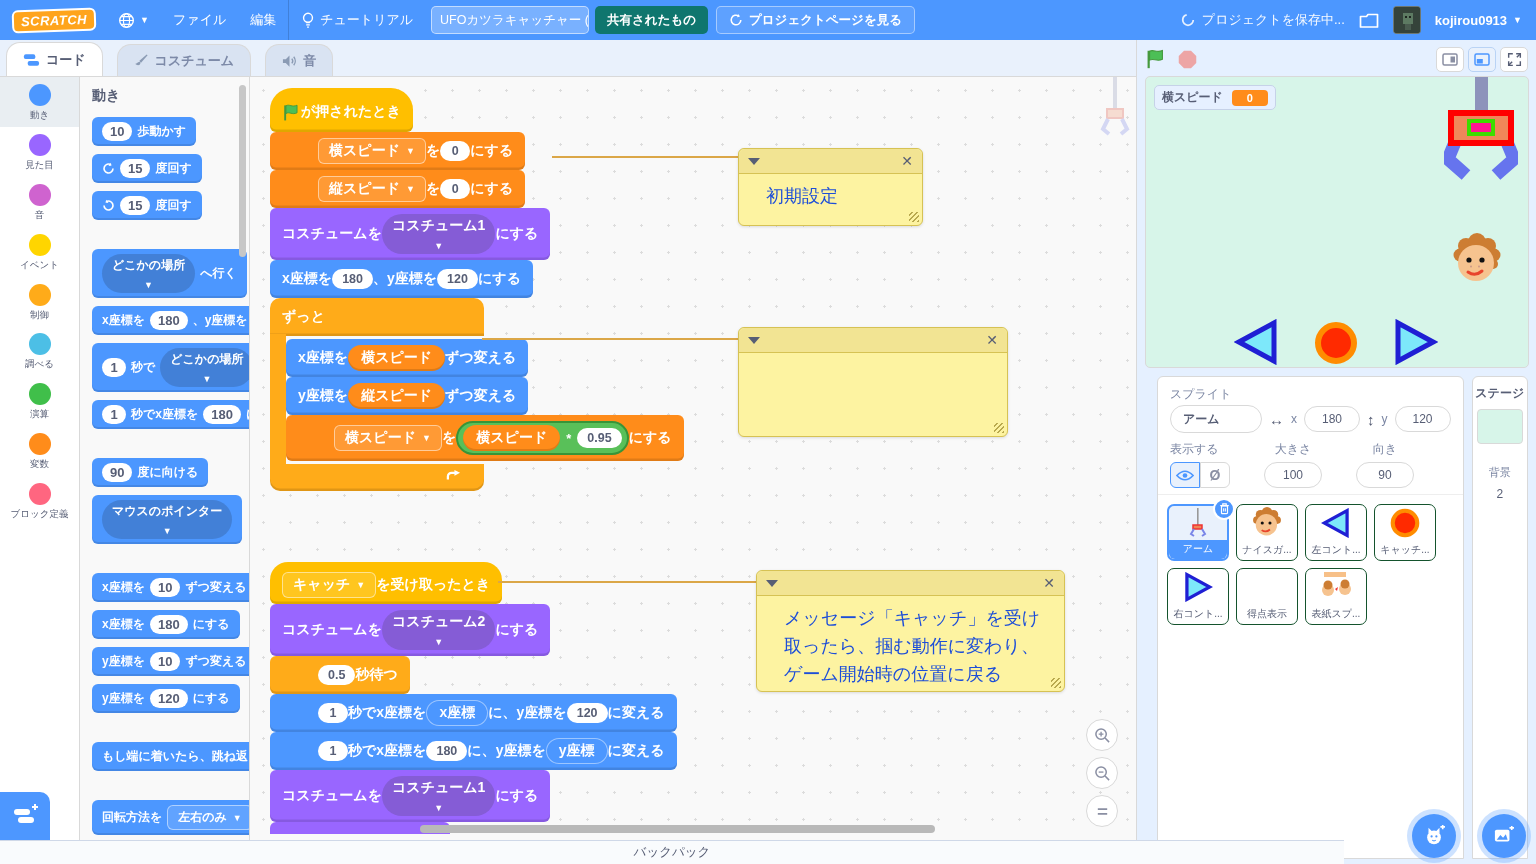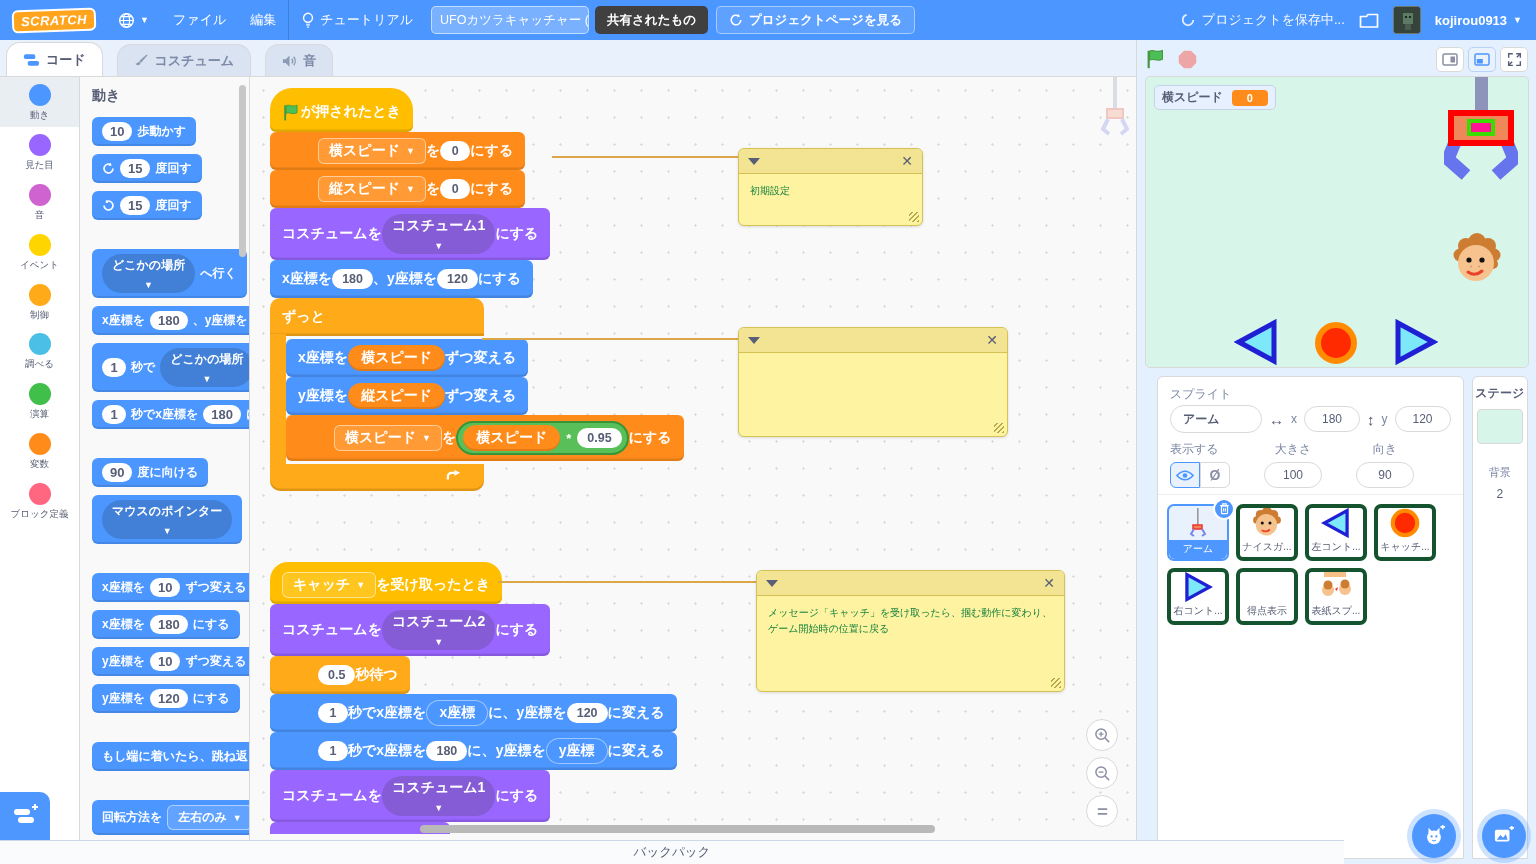--- a/index.html
+++ b/index.html
@@ -6,21 +6,21 @@
   html,body { width:1536px; height:864px; overflow:hidden; font-family:"Liberation Sans","DejaVu Sans",sans-serif; background:#e5f0ff; }
   .abs { position:absolute; }
 
   
   #topbar { position:absolute; left:0; top:0; width:1536px; height:40px; background:#4c97ff; display:flex; align-items:center; color:#fff; font-size:13px; z-index:50; }
   .logo { margin:0 10px 0 12px; background:#ffa41c; border:2px solid #fff; border-radius:6px; padding:2px 7px; font-weight:bold; font-style:italic; font-size:13px; color:#fff; letter-spacing:.5px; transform:rotate(-2deg); }
   .tb-item { display:flex; align-items:center; gap:5px; padding:0 12px; height:40px; cursor:pointer; }
   .tb-sep { width:1px; height:40px; background:rgba(0,0,0,.15); }
   .caret { font-size:9px; }
   .title-input { background:rgba(255,255,255,.25); border:1px solid rgba(255,255,255,.55); border-radius:5px; color:#fff; height:28px; width:158px; padding:0 8px; font-size:12.5px; white-space:nowrap; overflow:hidden; margin:0 6px; display:flex; align-items:center; }
-  .btn-shared { background:#404040; border-radius:5px; height:28px; display:flex; align-items:center; padding:0 12px; font-weight:bold; font-size:12.5px; margin-right:8px; }
+  .btn-shared { background:#0f766e; border-radius:5px; height:28px; display:flex; align-items:center; padding:0 12px; font-weight:bold; font-size:12.5px; margin-right:8px; }
   .btn-projpage { border:1px solid rgba(255,255,255,.45); background:rgba(255,255,255,.1); border-radius:5px; height:28px; display:flex; align-items:center; gap:6px; padding:0 12px; font-weight:bold; font-size:12.5px; }
   .tb-right { margin-left:auto; display:flex; align-items:center; gap:14px; padding-right:14px; }
   .saving { display:flex; align-items:center; gap:7px; opacity:.95; }
   .avatar { width:28px; height:28px; border-radius:4px; background:#2e3d33; overflow:hidden; border:1px solid rgba(255,255,255,.3); }
   .user { display:flex; align-items:center; gap:6px; font-weight:bold; }
 
   
   #tabstrip { position:absolute; left:0; top:40px; width:1136px; height:37px; background:#e9f1fc; border-bottom:1px solid #d9d9d9; display:flex; align-items:flex-end; padding-left:6px; z-index:10;}
   .tab { height:32px; display:flex; align-items:center; gap:6px; padding:0 16px; border:1px solid #d9d9d9; border-bottom:none; border-radius:14px 14px 0 0; background:#d9e3f2; color:#7d8aa8; font-size:13px; font-weight:bold; margin-right:14px; cursor:pointer; }
   .tab.active { background:#fff; color:#575e75; height:34px; }
@@ -65,21 +65,21 @@
   .seg.op { background:#59c059; border:2px solid #389438; border-radius:999px; padding:2px 5px; display:inline-flex; align-items:center; gap:6px; cursor:grab; }
   .seg.icon { display:inline-flex; }
   .cl-top { border-radius:10px 10px 0 0; width:214px; }
   .cl-mid { position:relative; padding:3px 0 3px 16px; }
   .cl-mid::before { content:""; position:absolute; left:0; top:-2px; bottom:-2px; width:16px; background:#ffab19; }
   .cl-bot { width:214px; height:27px; background:#ffab19; border-radius:0 0 10px 10px; box-shadow:inset 0 -2.5px 0 rgba(0,0,0,.12); display:flex; align-items:center; justify-content:flex-end; padding-right:22px; }
   .comment { position:absolute; background:#fdf3a1; border:1px solid #d6c254; border-radius:6px; box-shadow:0 1px 3px rgba(0,0,0,.12); }
   .cm-head { height:25px; background:#f2e493; border-bottom:1px solid #d6c254; border-radius:6px 6px 0 0; display:flex; align-items:center; padding:0 9px; }
   .cm-tri { width:0; height:0; border-left:6px solid transparent; border-right:6px solid transparent; border-top:7px solid #575e75; cursor:pointer; }
   .cm-x { margin-left:auto; color:#575e75; font-weight:bold; font-size:14px; cursor:pointer; }
-  .cm-body { padding:9px 11px; font-size:10px; color:#15803d; line-height:1.55; }
+  .cm-body { padding:9px 11px; font-size:18px; color:#1d4ed8; line-height:1.55;margin-left:16px; }
   .cm-resize { position:absolute; right:3px; bottom:3px; width:10px; height:10px; background:repeating-linear-gradient(135deg,transparent 0 2px,#b9a94e 2px 3.5px); cursor:nwse-resize; }
   .conn { position:absolute; height:2px; background:#dba748; }
   .zoomctl { position:absolute; width:32px; height:32px; border-radius:50%; background:#fff; border:1px solid #d9d9d9; display:flex; align-items:center; justify-content:center; color:#8a8fa3; cursor:pointer; }
   #hscroll { position:absolute; left:170px; bottom:7px; width:515px; height:8px; background:#b9b9b9; border-radius:4px; cursor:pointer; }
   #armghost { position:absolute; left:845px; top:-6px; opacity:.32; }
 
   
   #rightcol { position:absolute; left:1136px; top:40px; width:400px; height:824px; background:#e5f0ff; border-left:1px solid #d9d9d9; }
   #stg-controls { height:30px; margin:4px 8px 2px; display:flex; align-items:center; gap:10px; }
   .sc-right { margin-left:auto; display:flex; gap:4px; }
@@ -97,21 +97,21 @@
   #sp-row1 { display:flex; align-items:center; gap:7px; margin-top:2px; }
   #sp-name { width:92px; height:28px; padding:0 12px; justify-content:flex-start; font-weight:bold; }
   .coord { width:56px; height:26px; }
   .xyicon { font-size:15px; color:#575e75; }
   #sp-row2 { display:flex; gap:34px; margin-top:8px; }
   .eyes { display:flex; margin-top:4px; }
   .eyebtn { width:30px; height:26px; border:1px solid #d9d9d9; background:#fff; display:flex; align-items:center; justify-content:center; cursor:pointer; }
   .eyebtn.first { border-radius:6px 0 0 6px; border-color:#4c97ff; background:#e9f1fc; }
   .eyebtn.last { border-radius:0 6px 6px 0; color:#8a8fa3; font-size:14px; font-weight:bold; }
   #tiles { padding:9px; display:flex; flex-wrap:wrap; gap:7px; align-content:flex-start; }
-  .tile { position:relative; width:62px; height:57px; background:#fff; border:4px solid #14532d; border-radius:7px; cursor:pointer; display:flex; flex-direction:column; overflow:visible; }
+  .tile { position:relative; width:62px; height:57px; background:#fff; border:1px solid #14532d; border-radius:7px; cursor:pointer; display:flex; flex-direction:column; overflow:visible; }
   .tile .thumb { flex:1; display:flex; align-items:center; justify-content:center; overflow:hidden; }
   .tile .tname { font-size:10px; color:#575e75; text-align:center; padding:2px 2px 3px; white-space:nowrap; overflow:hidden; border-radius:0 0 6px 6px; }
   .tile.sel { border:2px solid #4d97ff; background:#e9f1fc; }
   .tile.sel .tname { background:#4d97ff; color:#fff; }
   .delbadge { position:absolute; right:-8px; top:-8px; width:22px; height:22px; background:#4d97ff; border:2px solid #fff; border-radius:50%; display:flex; align-items:center; justify-content:center; cursor:pointer; z-index:3; }
   #stagecard { width:62px; background:#fff; border:1px solid #d9d9d9; border-radius:6px 6px 0 0; display:flex; flex-direction:column; align-items:center; padding-top:8px; gap:7px; }
   #stagecard .sc-title { font-size:12px; font-weight:bold; color:#575e75; }
   #stagecard .bthumb { width:46px; height:35px; background:#d7f5e9; border:1px solid #d9d9d9; border-radius:4px; }
   #stagecard .blabel { font-size:11px; color:#7b86a3; margin-top:14px; }
   #stagecard .bcount { font-size:12px; color:#575e75; }

